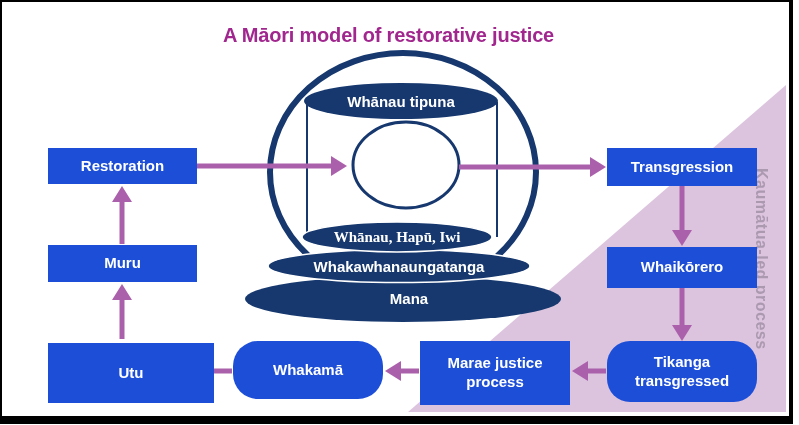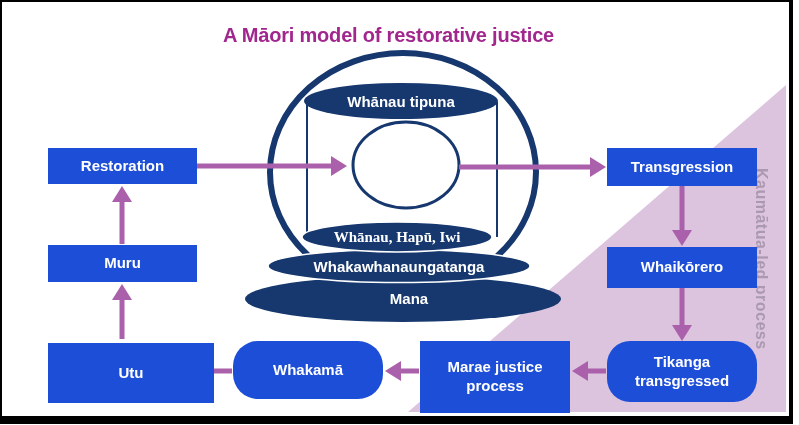--- a/index.html
+++ b/index.html
@@ -27,21 +27,21 @@
   }
   .box{
     position:absolute;background:#1d4ed8;color:#ffffff;z-index:5;
     display:flex;align-items:center;justify-content:center;text-align:center;
     font-size:15px;line-height:1.25;
   }
   .b-restoration{left:48px;top:148px;width:149px;height:36px;}
   .b-muru{left:48px;top:245px;width:149px;height:37px;}
   .b-utu{left:48px;top:343px;width:166px;height:60px;}
   .b-whakama{left:233px;top:341px;width:150px;height:58px;border-radius:25px;}
-  .b-marae{left:420px;top:341px;width:150px;height:72px;padding:0 14px;box-sizing:border-box;}
+  .b-marae{left:420px;top:341px;width:150px;height:64px;padding:0 14px;box-sizing:border-box;}
   .b-tikanga{left:607px;top:341px;width:150px;height:61px;padding:0 14px;box-sizing:border-box;border-radius:23px;}
   .b-transgression{left:607px;top:148px;width:150px;height:38px;}
   .b-whaikorero{left:607px;top:247px;width:150px;height:41px;}
   .c-label{
     position:absolute;z-index:6;color:#ffffff;text-align:center;
     transform:translate(-50%,-50%);white-space:nowrap;font-size:15px;
   }
   .c-kawai{left:401px;top:101px;}
   .c-whanau{left:397px;top:237px;font-family:Liberation Serif, serif;}
   .c-whaka{left:399px;top:266px;}

